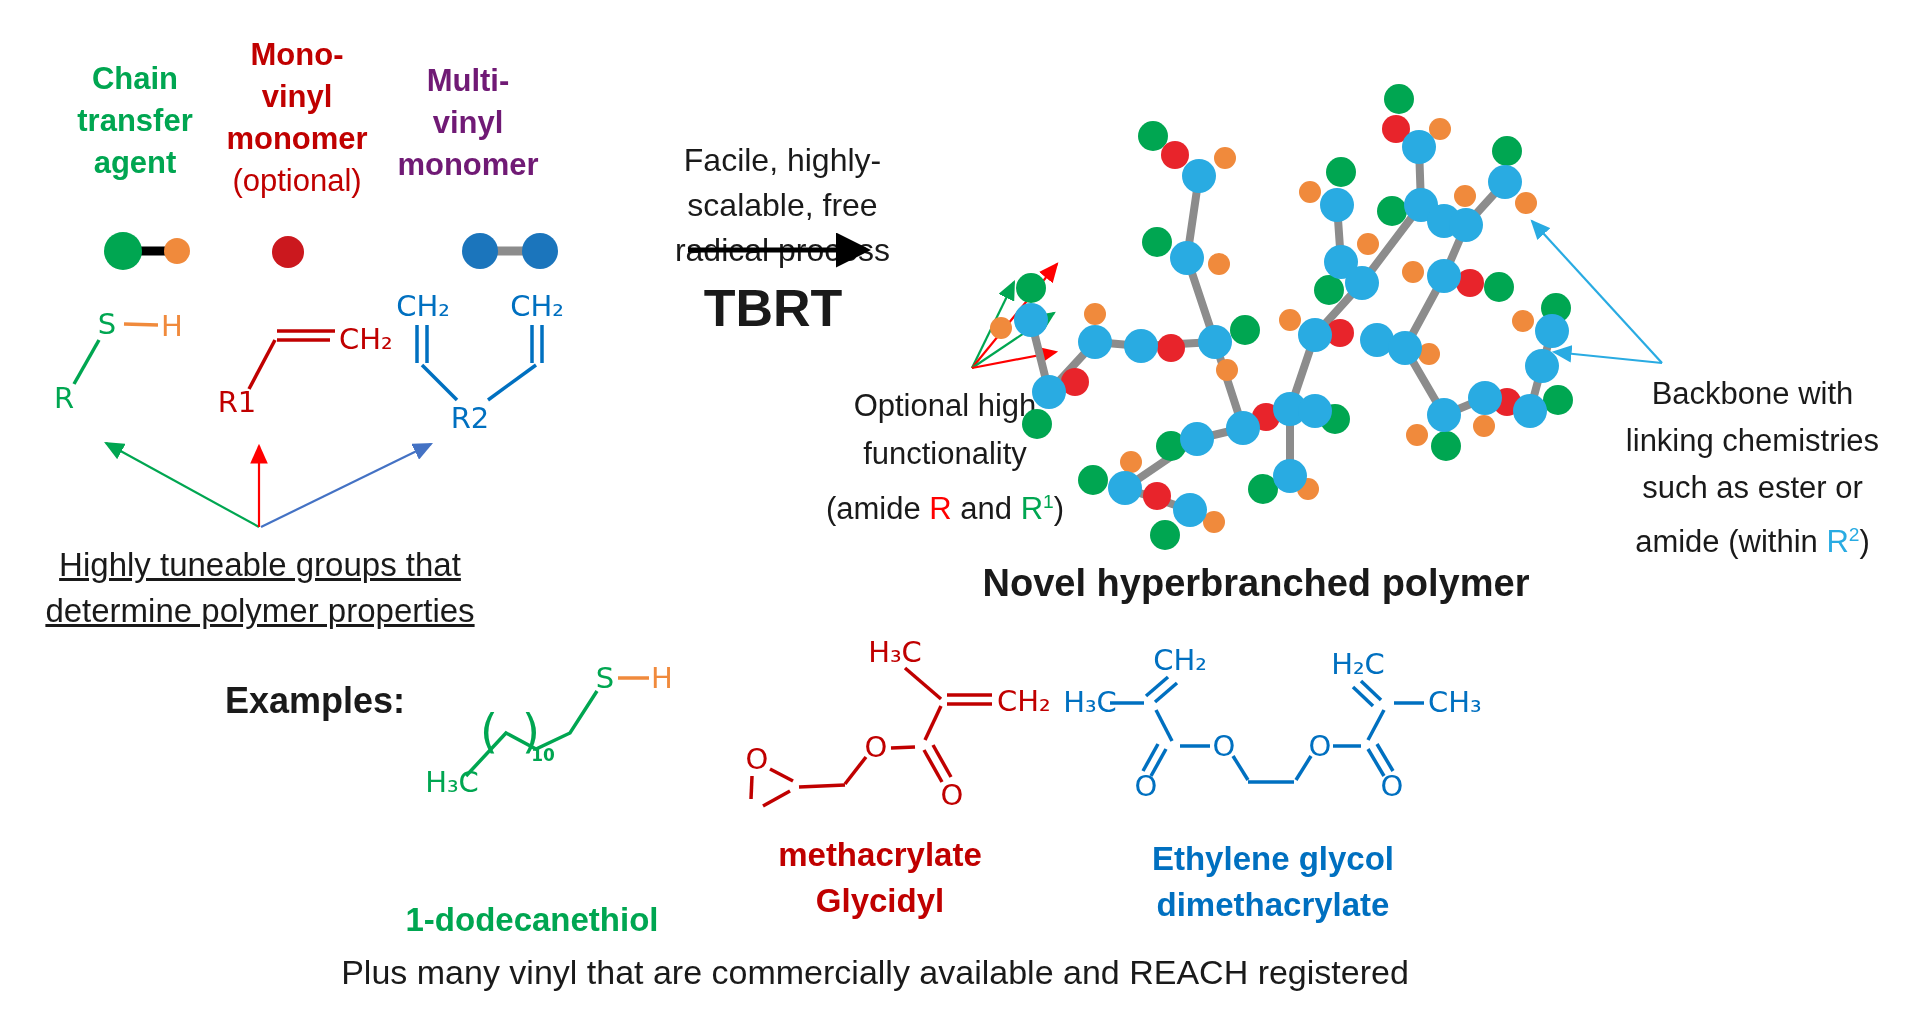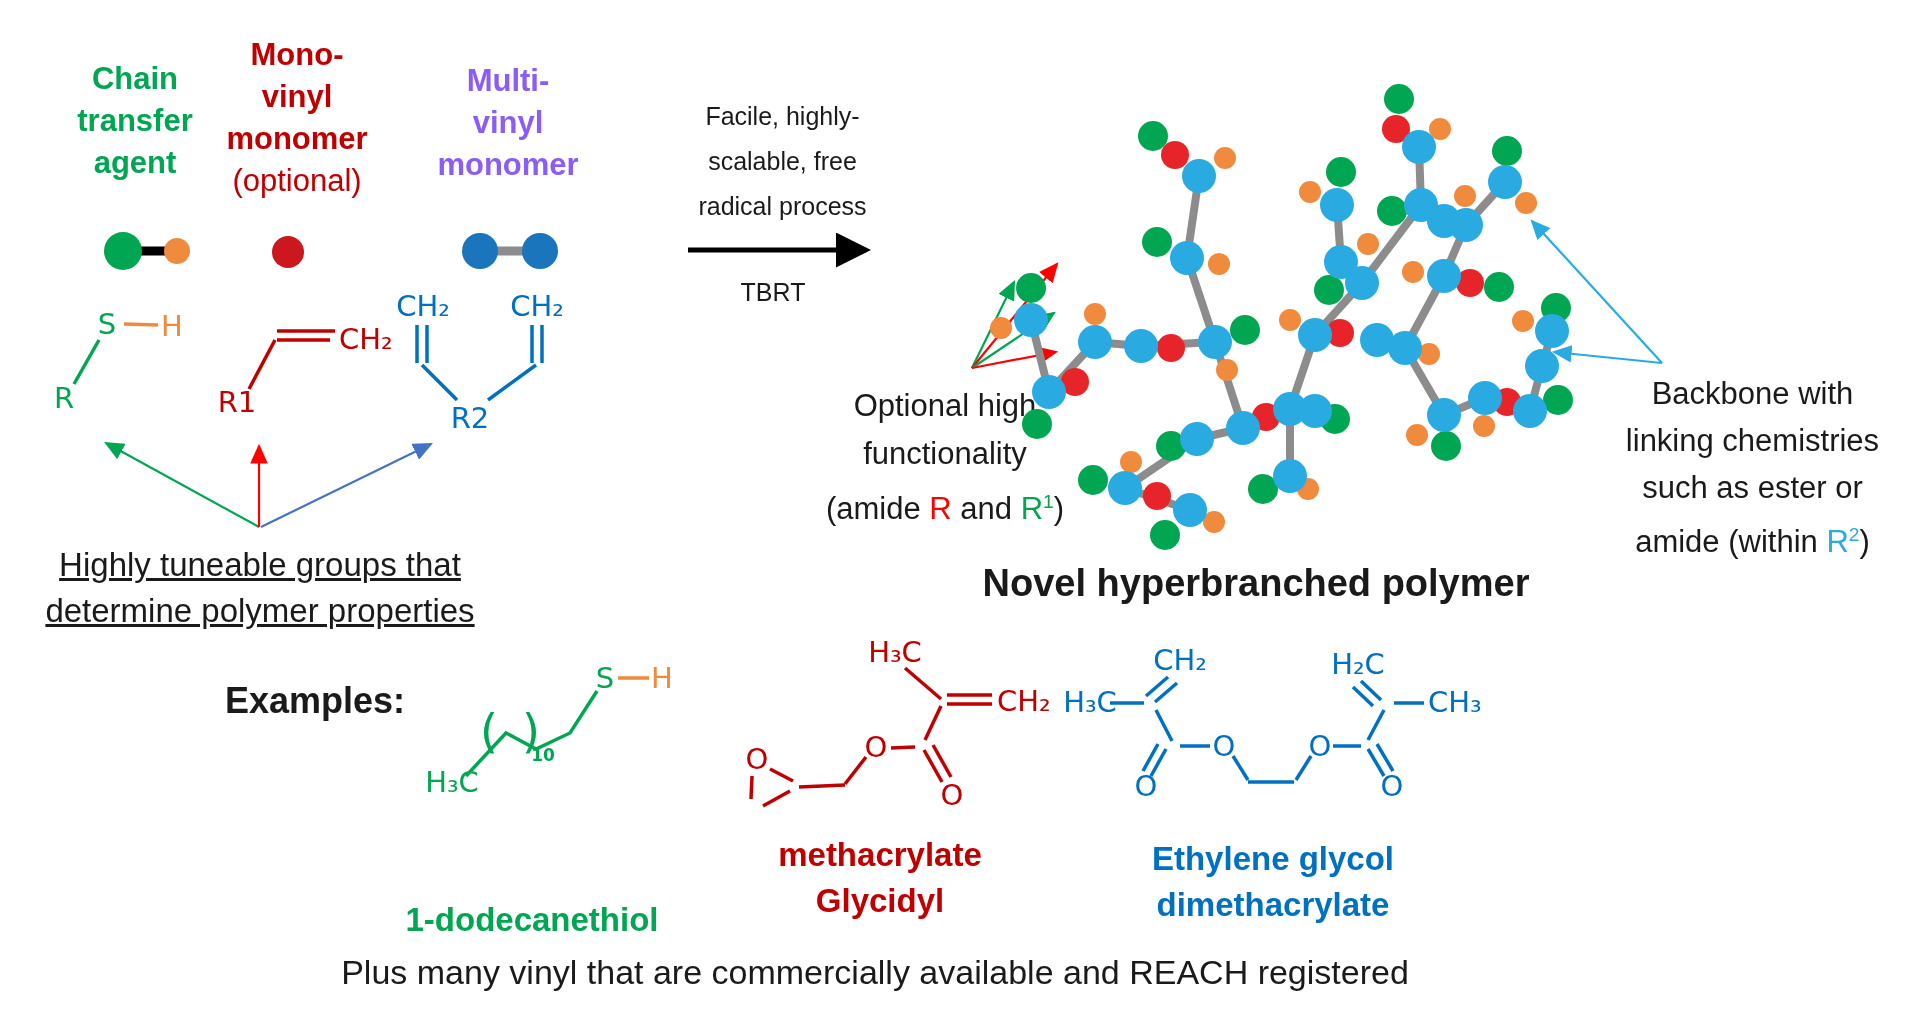--- a/index.html
+++ b/index.html
@@ -4,22 +4,22 @@
 <style>
   html,body{margin:0;padding:0;background:#fff;}
   #canvas{position:relative;width:1908px;height:1022px;background:#fff;overflow:hidden;
           font-family:"Liberation Sans","DejaVu Sans",sans-serif;color:#1a1a1a;}
   .abs{position:absolute;}
   .ctr{text-align:center;}
   .hdr{font-weight:bold;font-size:31px;line-height:42px;}
   .cap{font-size:31px;line-height:48px;text-align:center;}
   #overlay{position:absolute;left:0;top:0;pointer-events:none;}
   #tuneable{font-size:33px;line-height:46px;text-decoration:underline;}
-  #process-text{font-size:25px;line-height:45px;}
-  #tbrt{font-size:25px;font-weight:normal;}
+  #process-text{font-size:32px;line-height:45px;margin-top:44px;}
+  #tbrt{font-size:52px;font-weight:bold;}
   #polymer-title{font-size:38px;font-weight:bold;}
   #examples-heading{font-size:36px;font-weight:bold;}
   .mol-label{font-weight:bold;font-size:33px;line-height:46px;text-align:center;}
   #footer{font-size:34px;}
   sup{font-size:0.62em;}
   text.atom{font-size:29px;font-family:"DejaVu Sans",sans-serif;}
   text.paren{font-size:46px;font-family:"DejaVu Sans",sans-serif;font-weight:normal;}
   text.rep{font-size:17px;font-weight:bold;font-family:"DejaVu Sans",sans-serif;}
 </style>
 </head>
@@ -31,21 +31,21 @@
     <div>Chain</div>
     <div>transfer</div>
     <div>agent</div>
   </div>
   <div class="abs ctr hdr" style="left: 197px; top: 34px; width: 200px; color: rgb(192, 0, 0);">
     <div>Mono-</div>
     <div>vinyl</div>
     <div>monomer</div>
     <div style="font-weight:normal;">(optional)</div>
   </div>
-  <div class="abs ctr hdr" style="left: 408px; top: 60px; width: 200px; color: #8b5cf6;">
+  <div class="abs ctr hdr" style="left: 368px; top: 60px; width: 200px; color: #701a75;">
     <div>Multi-</div>
     <div>vinyl</div>
     <div>monomer</div>
   </div>
 
   <div class="abs ctr" id="process-text" style="left:650px;top:94px;width:265px;">
     <div>Facile, highly-</div>
     <div>scalable, free</div>
     <div>radical process</div>
   </div>

